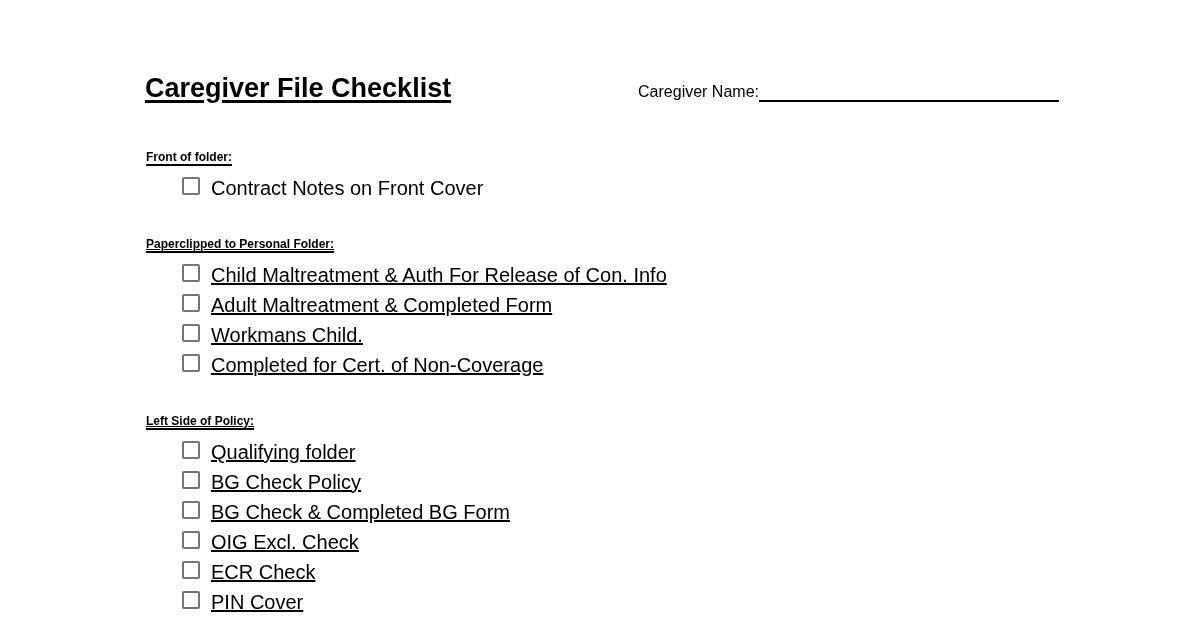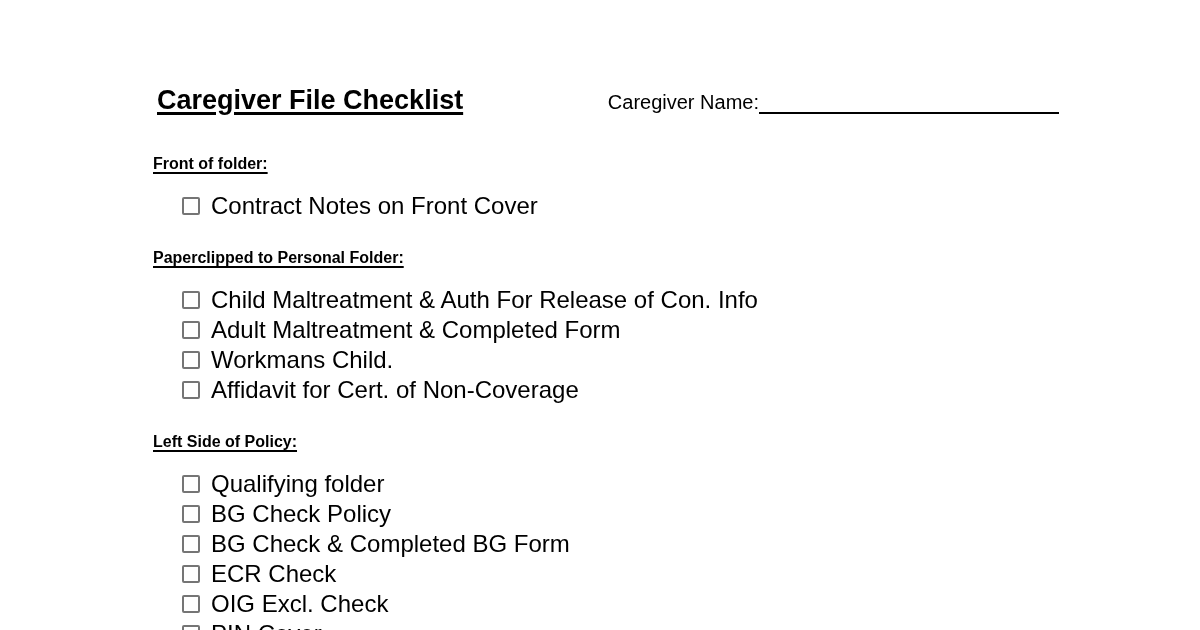--- a/index.html
+++ b/index.html
@@ -9,41 +9,41 @@
     font-family: "Liberation Sans", sans-serif;
     position: relative;
   }
   .page { position: absolute; inset: 0; }
 
   .header {
     position: absolute; left: 141px; right: 141px; top: 68px;
     display: flex; justify-content: space-between; align-items: baseline;
   }
   .title {
-    margin: 16px; font-size: 27px; font-weight: bold; line-height: 33px;
+    margin: 4px; font-size: 27px; font-weight: bold; line-height: 33px;
     text-decoration: underline; text-decoration-thickness: 3px; text-underline-offset: 3px;
     white-space: nowrap;
   }
-  .name-field { font-size: 20px; white-space: nowrap; }
+  .name-field { font-size: 16px; white-space: nowrap; }
   .name-line {
     display: inline-block; width: 300px; height: 16px;
     border-bottom: 2px solid #000000; vertical-align: -5px;
   }
 
   .sections { position: absolute; left: 141px; top: 137px; right: 60px; }
-  .section + .section { margin-top: 22px; }
+  .section + .section { margin-top: 22px; text-decoration: underline; }
   .section:last-child { margin-top: 16px; }
   .section-heading {
-    margin: 12px; font-size: 16px; font-weight: bold; line-height: 30px;
+    margin: 5px; font-size: 12px; font-weight: bold; line-height: 30px;
     text-decoration: underline; text-decoration-thickness: 2px; text-underline-offset: 3px;
     white-space: nowrap;
   }
   .item {
-    height: 30px; display: flex; align-items: center;
-    padding-left: 41px; font-size: 24px; white-space: nowrap;
+    height: 30px; display: flex; 
+    padding-left: 41px; font-size: 20px; white-space: nowrap;
   }
   .checkbox {
     width: 14px; height: 14px; flex: none;
     border: 2px solid #757575; border-radius: 2px;
     background: #ffffff; margin-right: 11px;
   }
 </style>
 </head>
 <body>
 
@@ -79,21 +79,21 @@
     <span class="item-label">Adult Maltreatment &amp; Completed Form</span>
   </div>
 
   <div class="item">
     <span class="checkbox"></span>
     <span class="item-label">Workmans Child.</span>
   </div>
 
   <div class="item">
     <span class="checkbox"></span>
-    <span class="item-label">Affidavit for Cert. of Non-Coverage</span>
+    <span class="item-label">Completed for Cert. of Non-Coverage</span>
   </div>
 </div>
   </section>
 
   <section class="section">
     <h2 class="section-heading">Left Side of Policy:</h2>
     <div class="items">
   <div class="item">
     <span class="checkbox"></span>
     <span class="item-label">Qualifying folder</span>
@@ -104,26 +104,26 @@
     <span class="item-label">BG Check Policy</span>
   </div>
 
   <div class="item">
     <span class="checkbox"></span>
     <span class="item-label">BG Check &amp; Completed BG Form</span>
   </div>
 
   <div class="item">
     <span class="checkbox"></span>
-    <span class="item-label">ECR Check</span>
+    <span class="item-label">OIG Excl. Check</span>
   </div>
 
   <div class="item">
     <span class="checkbox"></span>
-    <span class="item-label">OIG Excl. Check</span>
+    <span class="item-label">ECR Check</span>
   </div>
 
   <div class="item">
     <span class="checkbox"></span>
     <span class="item-label">PIN Cover</span>
   </div>
 </div>
   </section>
 
   <section class="section">

